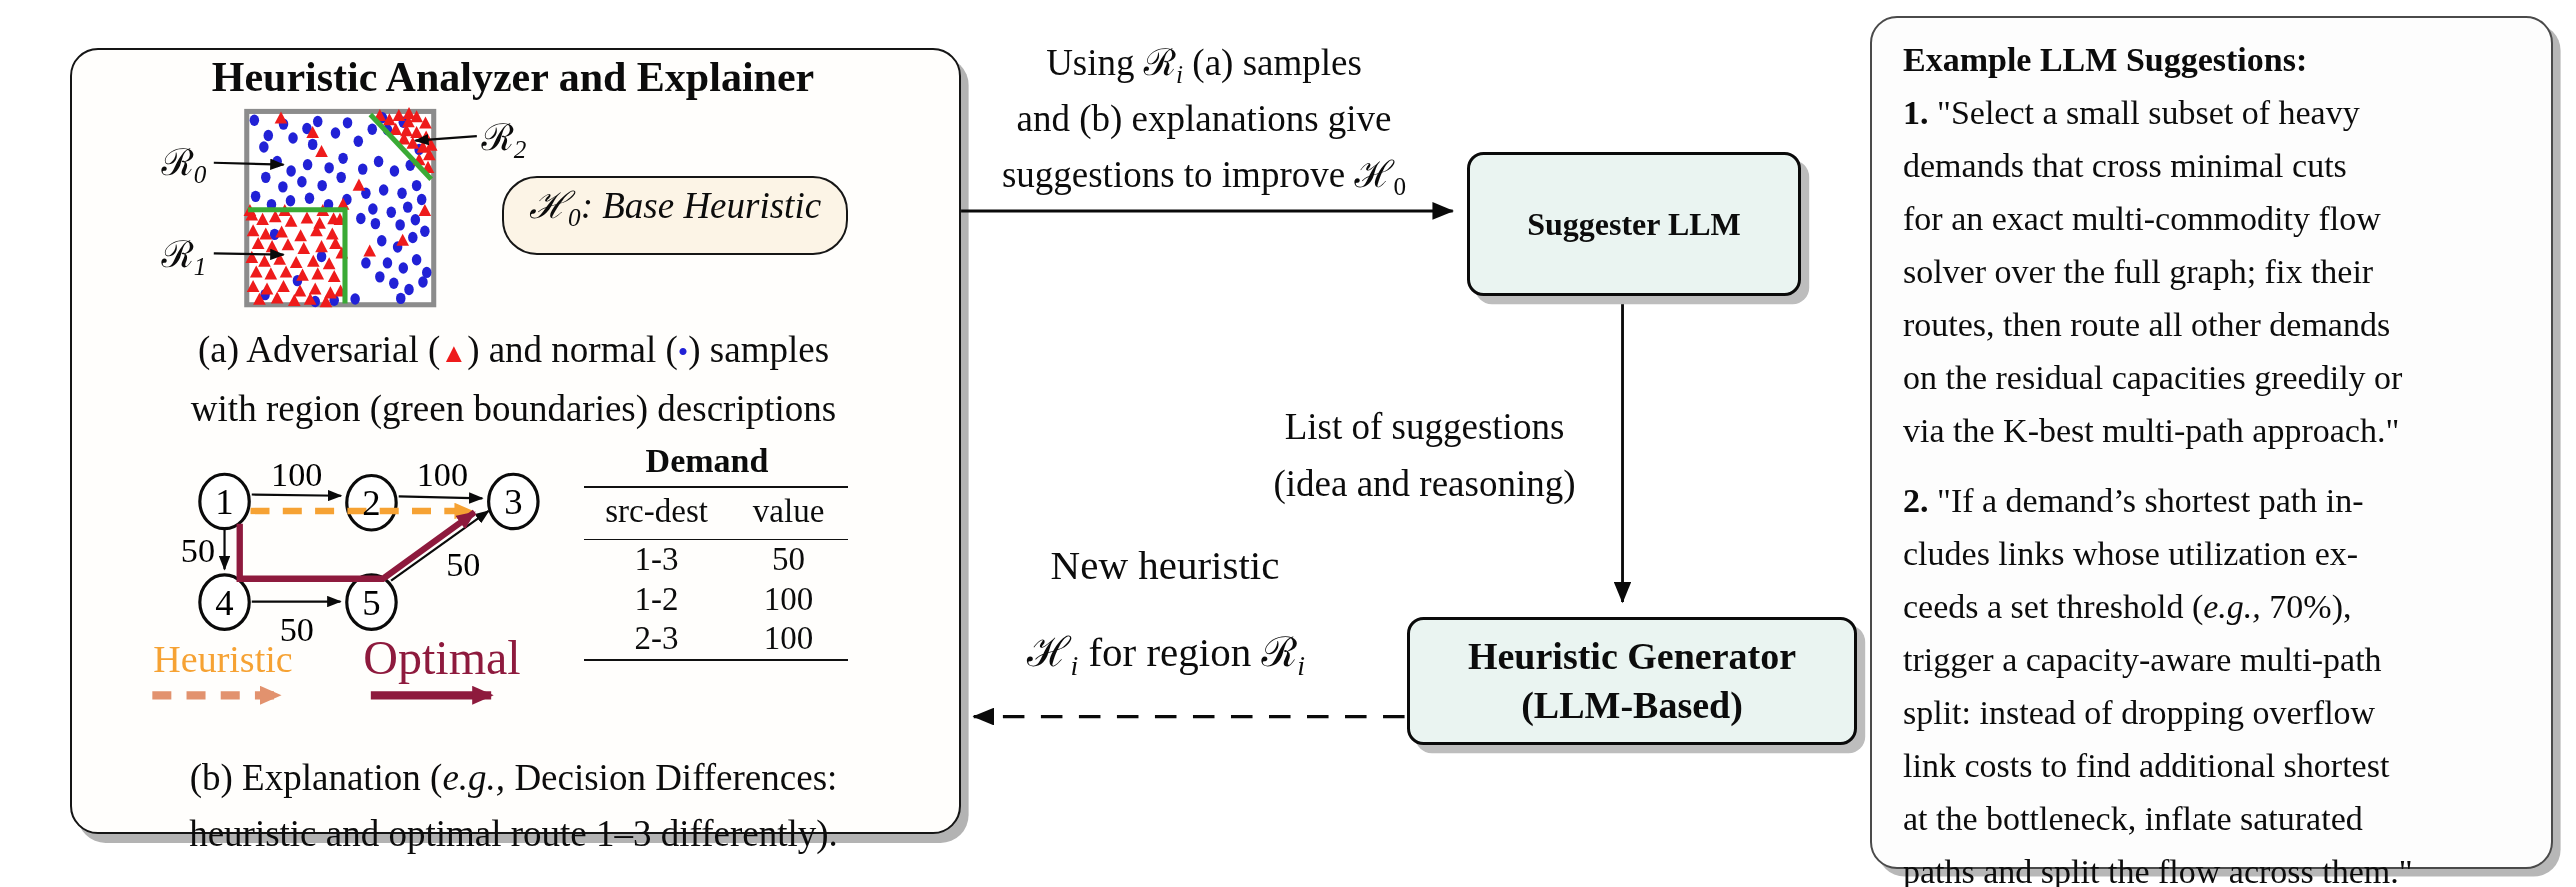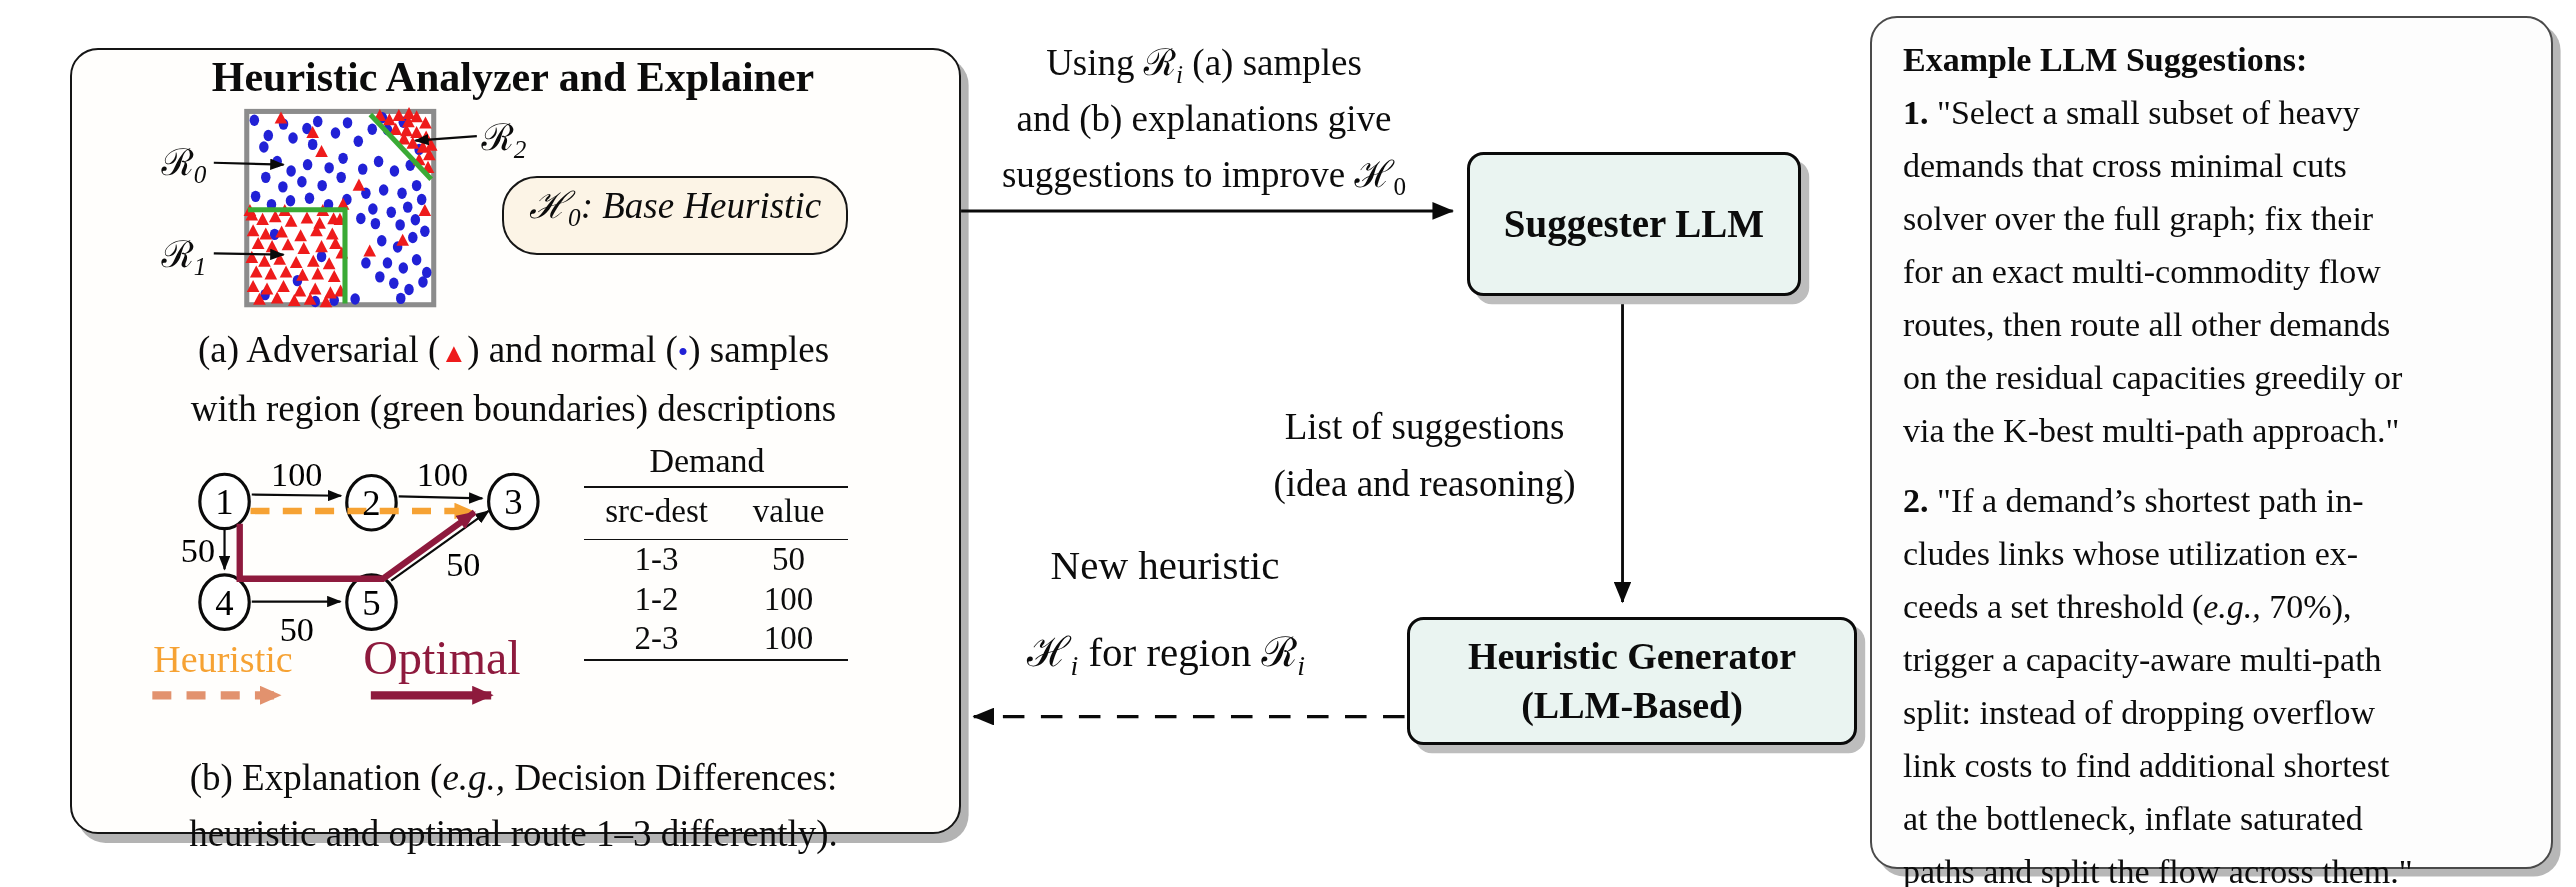--- a/index.html
+++ b/index.html
@@ -6,35 +6,35 @@
   #canvas{position:relative;width:2576px;height:887px;background:#ffffff;overflow:hidden;
           font-family:"Liberation Serif","DejaVu Serif",serif;color:#0c0c0c;}
   .abs{position:absolute;}
   .ctr{transform:translate(-50%,-50%);white-space:nowrap;}
   .panel{position:absolute;background:#fffefc;border:2.5px solid #151515;border-radius:28px;
          box-shadow:7.6px 9px 0 #b3b3b3;}
   .panel-right{position:absolute;background:#fdfdfd;border:2.5px solid #4a4a4a;border-radius:27px;
          box-shadow:7.6px 7.6px 0 #b7b7b7;}
   .llm-box{position:absolute;background:var(--mint);border:3.8px solid #0a0a0a;border-radius:16.5px;
          box-shadow:8.2px 8.2px 0 #bdbdbd;display:flex;flex-direction:column;align-items:center;justify-content:center;}
-  .llm-box .bl{font-weight:bold;font-size:39px;line-height:48px;}
+  .llm-box .bl{font-weight:bold;font-size:32px;line-height:48px;}
   .gen .bl{font-size:38px;line-height:49px;}
   .h0box{position:absolute;background:var(--cream);border:2.5px solid #161616;border-radius:35px;
          display:flex;align-items:flex-start;justify-content:center;font-size:37px;font-style:italic;}
   .title{font-size:42px;font-weight:bold;text-align:center;}
   .cap{position:absolute;text-align:center;font-size:37px;line-height:56px;}
   .midtext{position:absolute;text-align:center;font-size:37px;line-height:56px;}
   .rlabel{font-size:37px;}
   sub{font-size:68%;line-height:0;}
   .isub{font-style:italic;}
   .tri{color:var(--red);font-size:27px;}
   .dot{color:var(--blue);font-size:30px;}
   .leg-h{color:var(--orange);font-size:38px;}
   .leg-o{color:var(--maroon);font-size:48px;}
-  .dem-title{font-size:34px;font-weight:normal;}
+  .dem-title{font-size:34px;font-weight:bold;}
   table.demand{position:absolute;border-collapse:collapse;font-size:33px;
         border-top:2.5px solid #111;border-bottom:2.5px solid #111;}
   table.demand th{font-weight:normal;border-bottom:1.9px solid #111;padding:5px 0 9px 0;}
   table.demand td{padding:1.3px 0;text-align:center;}
   .rp-body{position:absolute;left:1903px;top:33px;width:624px;font-size:34px;line-height:53px;}
   .rp-body p{margin:0;}
   .rp-gap{margin-top:16.5px !important;}
   .b{font-weight:bold;}
   .i{font-style:italic;}
   svg{position:absolute;overflow:visible;}
@@ -359,22 +359,22 @@
     <div class="bl">Heuristic Generator</div>
     <div class="bl">(LLM-Based)</div>
   </div>
 
   <div class="panel-right" style="left:1870px;top:16px;width:679px;height:849px;"></div>
 
   <div class="rp-body">
     <p><span class="b">Example LLM Suggestions:</span></p>
     <p><span class="b">1. </span><span>"Select a small subset of heavy</span></p>
     <p><span>demands that cross minimal cuts</span></p>
+    <p><span>for an exact multi-commodity flow</span></p>
     <p><span>solver over the full graph; fix their</span></p>
-    <p><span>for an exact multi-commodity flow</span></p>
     <p><span>routes, then route all other demands</span></p>
     <p><span>on the residual capacities greedily or</span></p>
     <p><span>via the K-best multi-path approach."</span></p>
     <p class="rp-gap"><span class="b">2. </span><span>"If a demand’s shortest path in-</span></p>
     <p><span>cludes links whose utilization ex-</span></p>
     <p><span>ceeds a set threshold (</span><span class="i">e.g.,</span><span> 70%),</span></p>
     <p><span>trigger a capacity-aware multi-path</span></p>
     <p><span>split: instead of dropping overflow</span></p>
     <p><span>link costs to find additional shortest</span></p>
     <p><span>at the bottleneck, inflate saturated</span></p>

